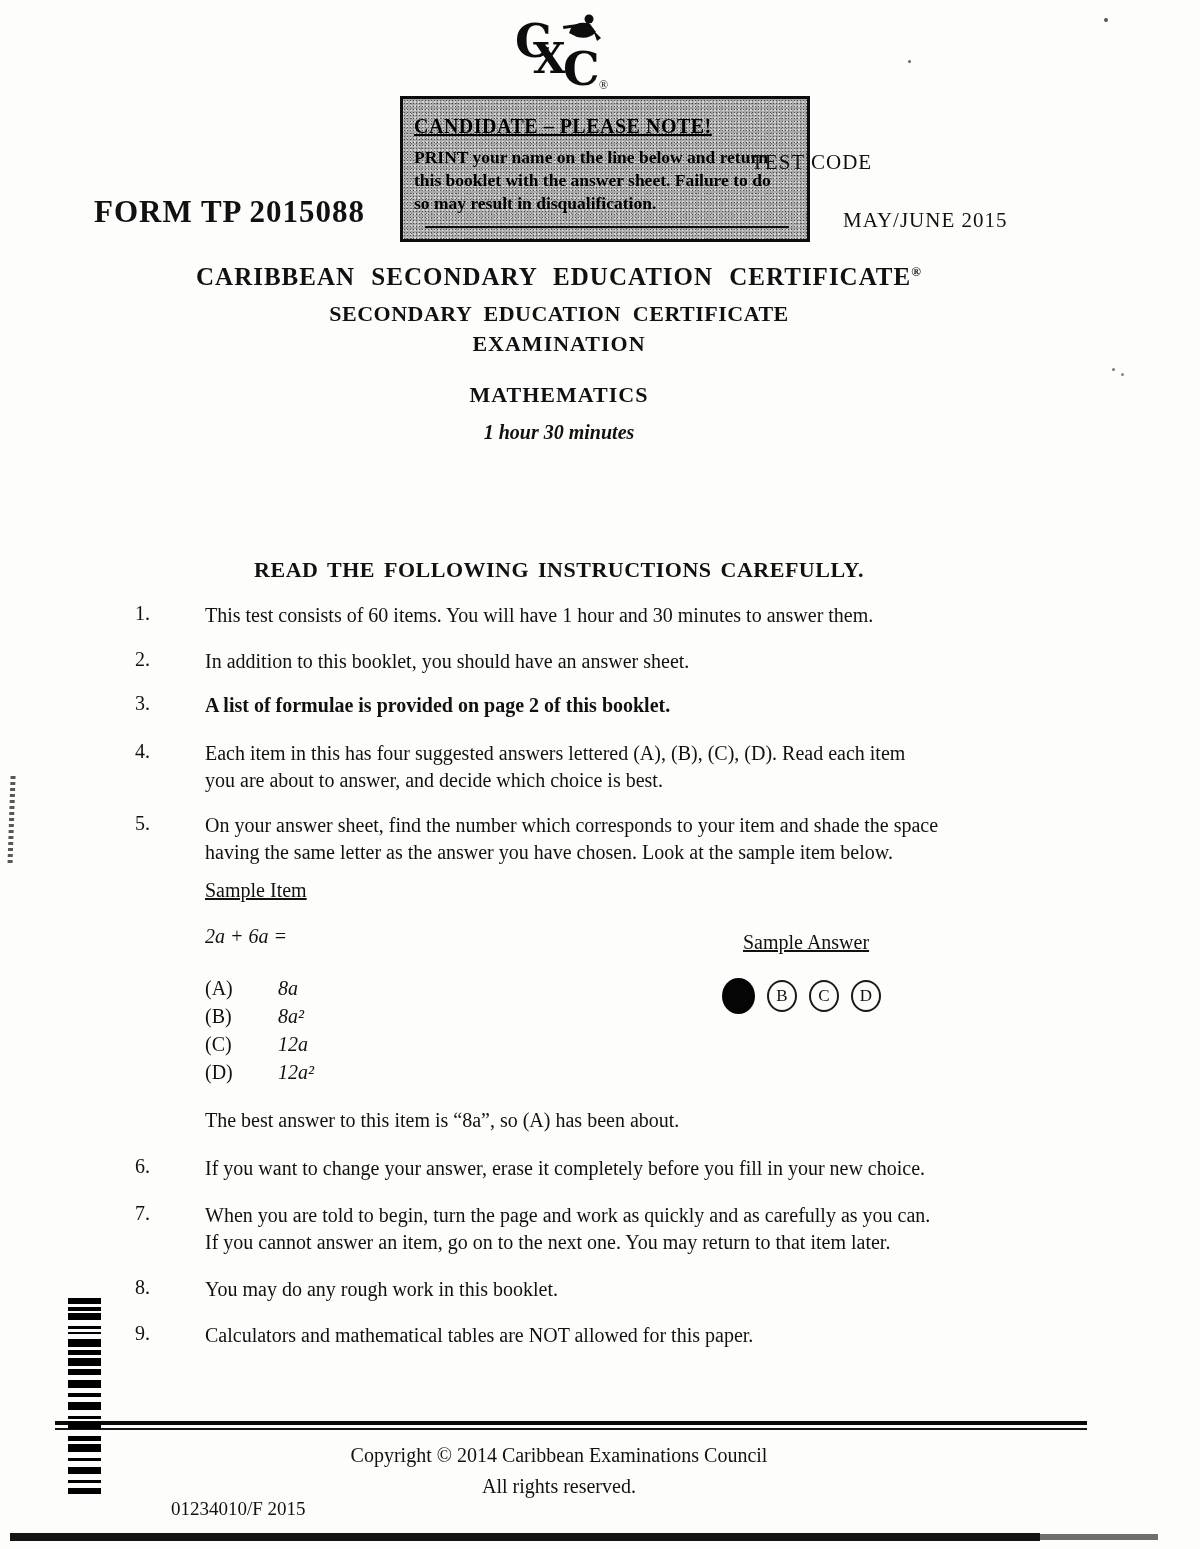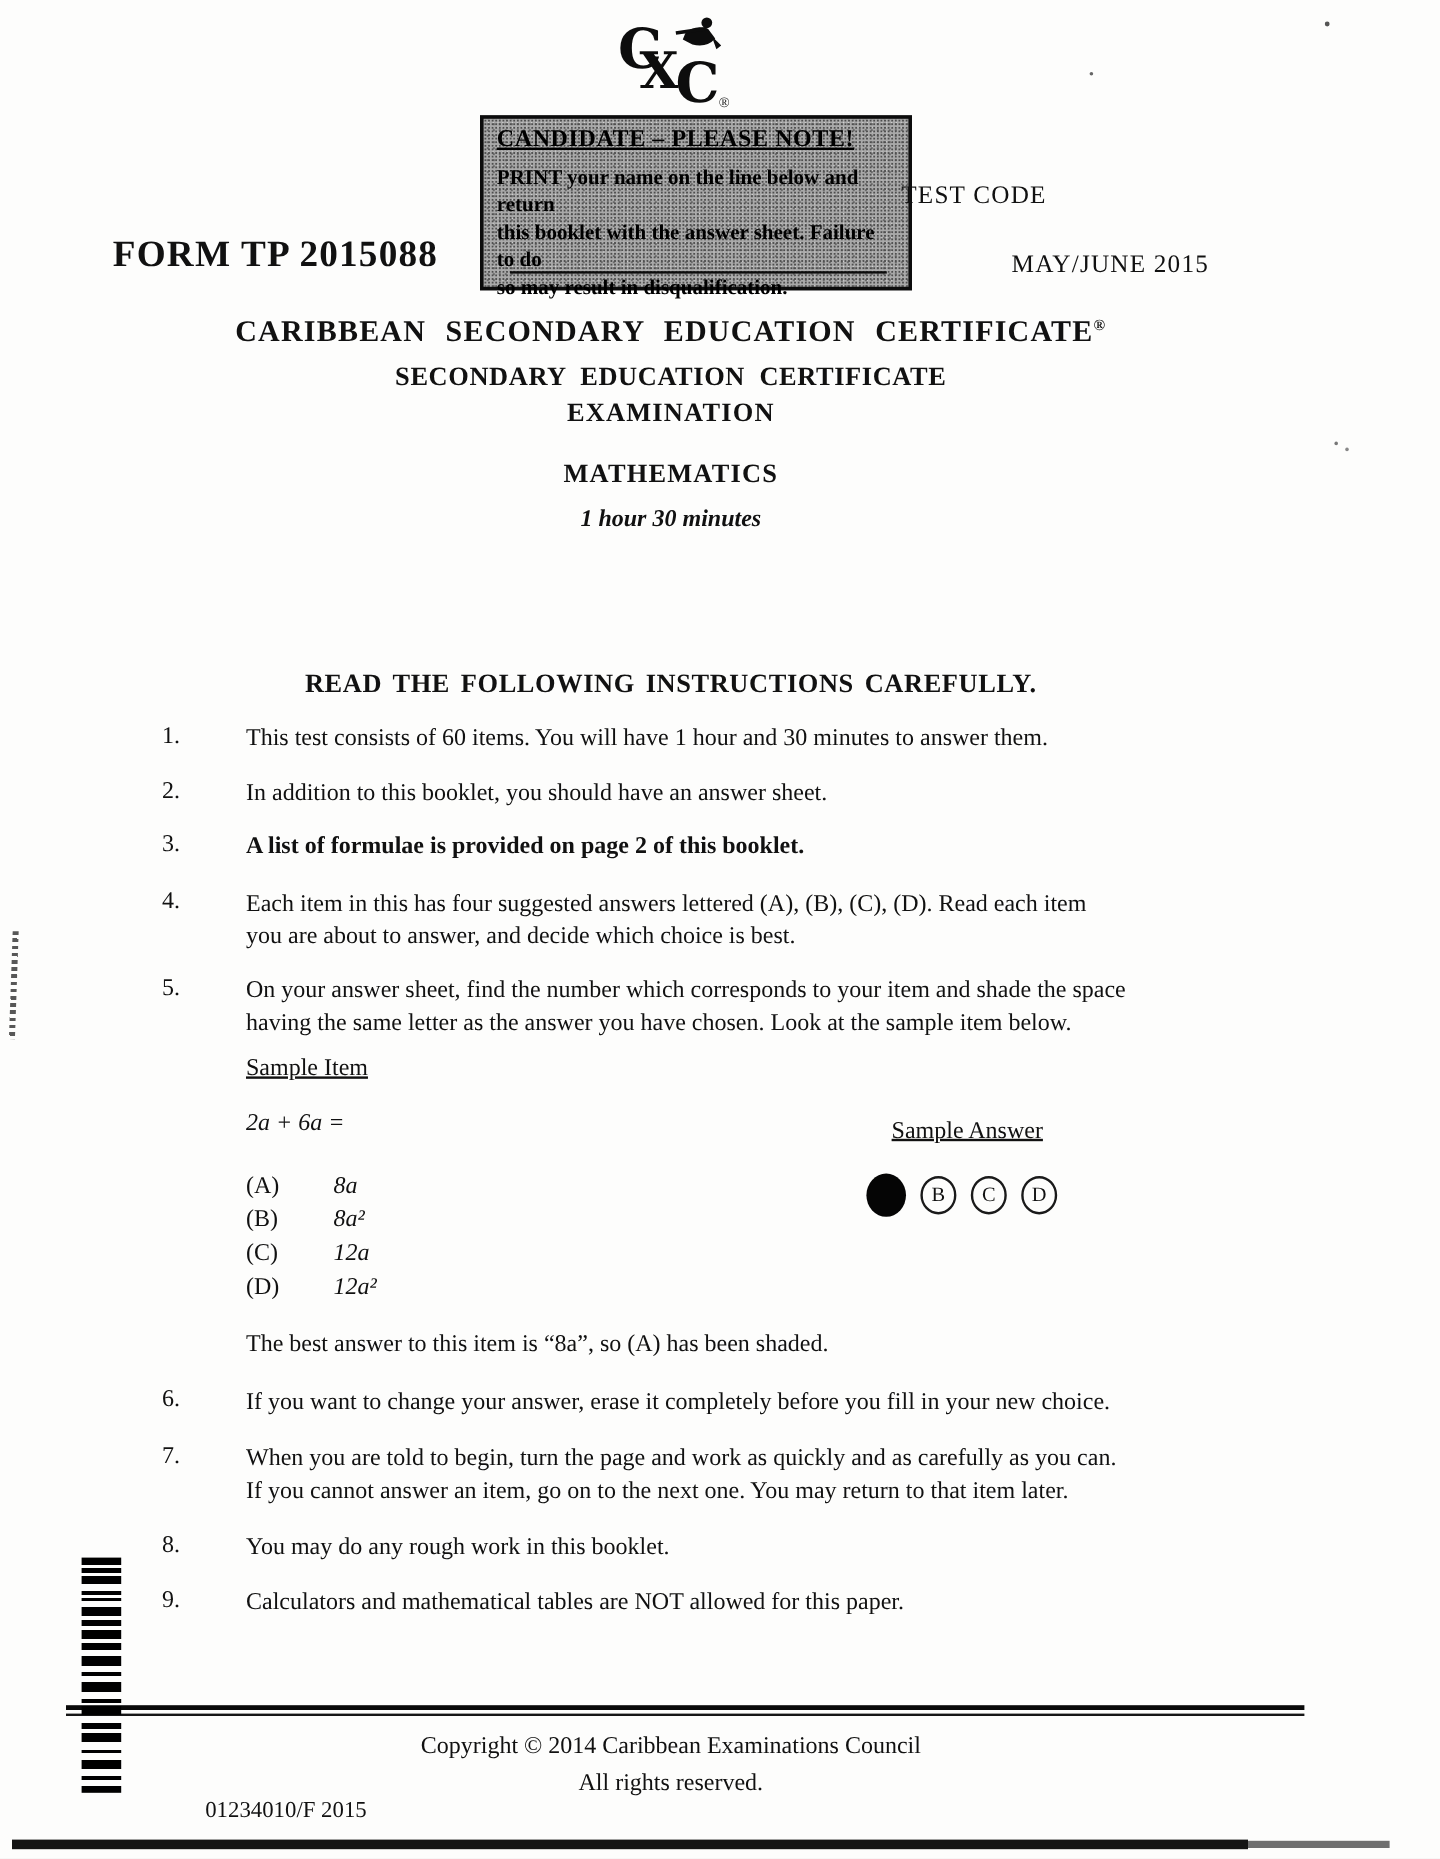--- a/index.html
+++ b/index.html
@@ -12,30 +12,30 @@
   
   .logo { position:absolute; left:515px; top:16px; width:110px; height:80px; }
   .logo .l { position:absolute; font-weight:bold; font-family:"DejaVu Serif", serif; color:#0d0d0d; line-height:1; }
   .logo .c1 { left:0; top:2px; font-size:46px; }
   .logo .lx { left:18px; top:22px; font-size:42px; }
   .logo .c2 { left:48px; top:30px; font-size:46px; }
   .logo .fig { position:absolute; left:44px; top:-2px; }
   .logo .reg { position:absolute; left:84px; top:62px; font-size:12px; font-weight:normal; }
 
   .candidate-box {
-    position:absolute; left:400px; top:96px; width:360px; height:146px;
+    position:absolute; left:400px; top:96px; width:410px; height:146px;
     border:3px solid #0c0c0c;
     background-color:#a9a9a9;
     background-image:
       radial-gradient(#4e4e4e 0.8px, transparent 0.9px),
       radial-gradient(#6a6a6a 0.8px, transparent 0.9px),
       radial-gradient(#d8d8d8 0.7px, transparent 0.8px);
     background-size:3px 3px, 5px 5px, 4px 4px;
     background-position:0 0, 1px 2px, 2px 1px;
-    padding:6px 11px;
+    padding:16px 11px;
   }
   .candidate-box .cb-title {
     font-size:20px; font-weight:bold; text-decoration:underline;
     letter-spacing:0.5px; margin-bottom:8px; color:#000;
   }
   .candidate-box .cb-body {
     font-size:17.5px; font-weight:bold; line-height:1.32; color:#000;
     white-space:pre-line;
   }
   .candidate-box .cb-nameline {
@@ -222,21 +222,21 @@
     </div>
   </div>
 
   <div class="bubbles">
     <span class="bubble-filled"></span>
     <span class="bubble">B</span>
     <span class="bubble">C</span>
     <span class="bubble">D</span>
   </div>
 
-  <div class="sample-expl">The best answer to this item is “8a”, so (A) has been shaded.</div>
+  <div class="sample-expl">The best answer to this item is “8a”, so (A) has been about.</div>
 
   <div class="instr" style="top:1155px">
     <span class="instr-num">6.</span>
     <span class="instr-text">If you want to change your answer, erase it completely before you fill in your new choice.</span>
   </div>
   <div class="instr" style="top:1202px">
     <span class="instr-num">7.</span>
     <span class="instr-text">When you are told to begin, turn the page and work as quickly and as carefully as you can.
 If you cannot answer an item, go on to the next one.  You may return  to that item later.</span>
   </div>

